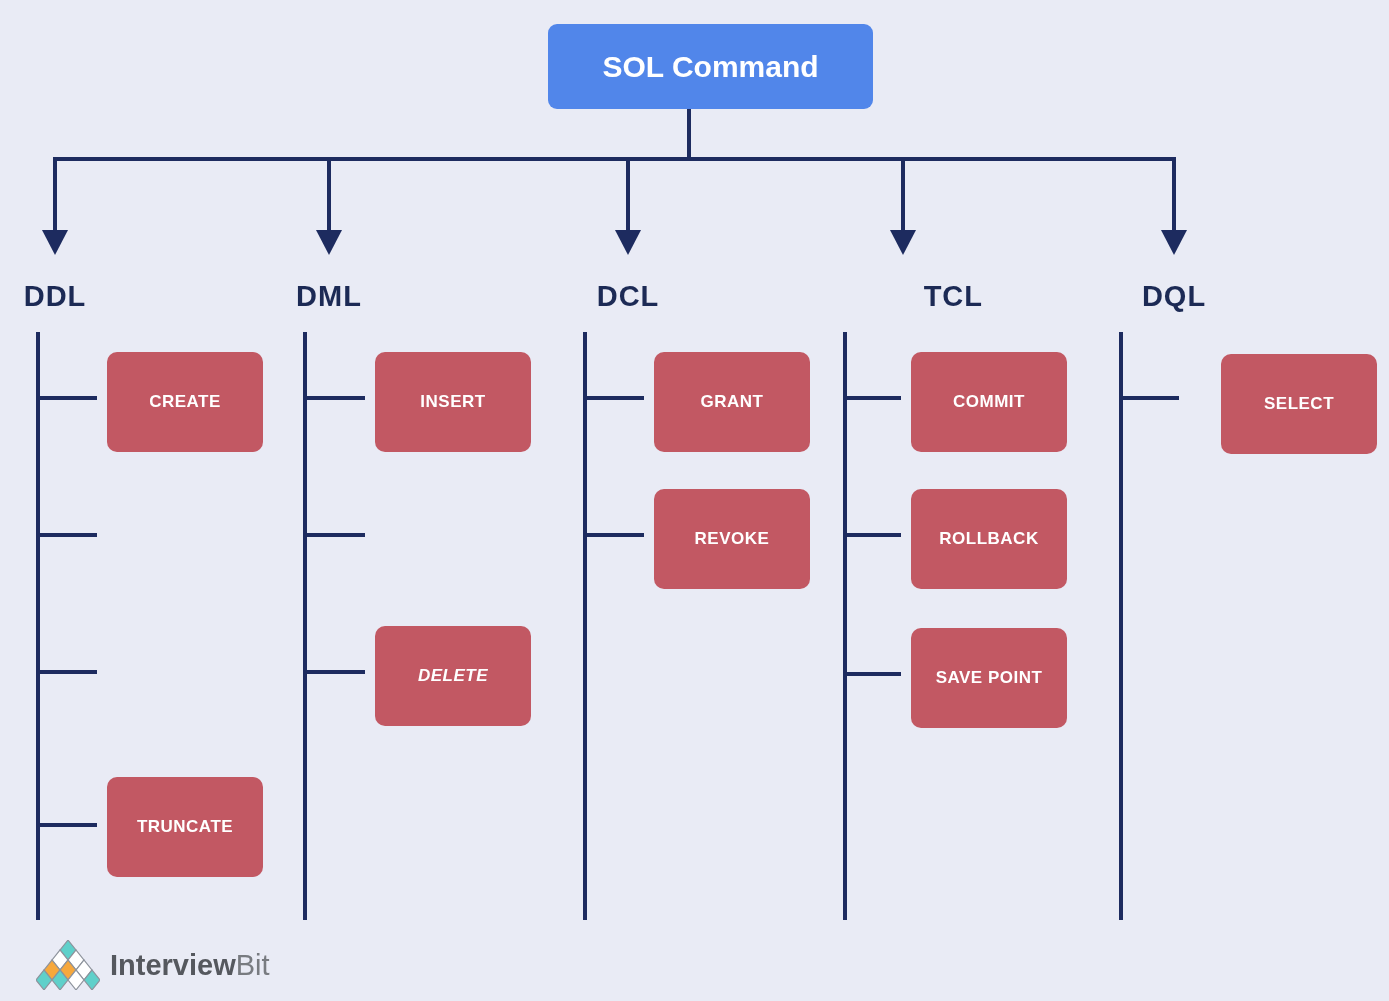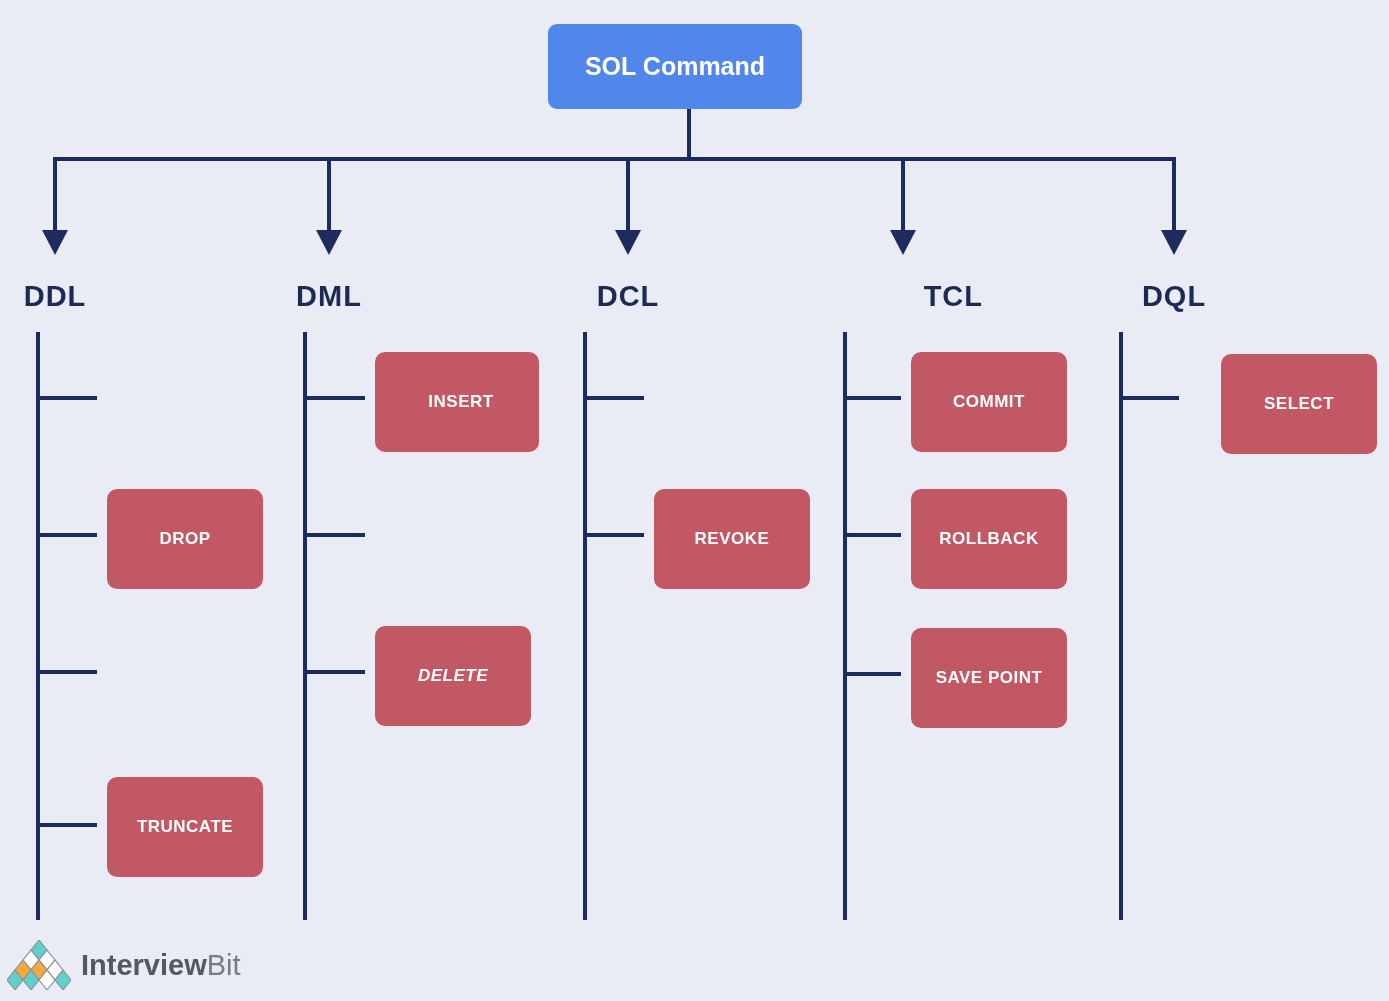--- a/index.html
+++ b/index.html
@@ -9,38 +9,38 @@
     font-family:"Liberation Sans", sans-serif;
   }
   .hline { position:absolute; height:4px; background:var(--connector,#1d2b5f); }
   .vline { position:absolute; width:4px;  background:var(--connector,#1d2b5f); }
   .arrow-down {
     position:absolute; width:0; height:0;
     border-left:13px solid transparent; border-right:13px solid transparent;
     border-top:25px solid var(--connector,#1d2b5f);
   }
   .root-box {
-    position:absolute; left:548px; top:24px; width:254px; height:85px;
+    position:absolute; left:548px; top:24px; width:325px; height:85px;
     background:var(--root-box,#5186ea); border-radius:9px;
     display:flex; align-items:center; justify-content:center;
-    color:var(--box-text,#fff); font-weight:bold; font-size:25px;
+    color:var(--box-text,#fff); font-weight:bold; font-size:30px;
   }
   .cat-label {
     position:absolute; width:160px; top:280px; text-align:center;
     font-size:29px; font-weight:bold; color:var(--category-label,#1c2a55);
     letter-spacing:1px;
   }
   .cmd-box {
     position:absolute; width:156px; height:100px;
     background:var(--command-box,#c25863); border-radius:10px;
     display:flex; align-items:center; justify-content:center;
     color:var(--box-text,#fff); font-weight:bold; font-size:17px;
     letter-spacing:0.5px; text-align:center;
   }
-  .logo { position:absolute; left:7px; top:940px; display:flex; align-items:center; }
+  .logo { position:absolute; left:36px; top:940px; display:flex; align-items:center; }
   .logo svg { display:block; }
   .logo-text { margin-left:10px; font-size:29px; font-weight:bold; color:var(--logo-text-dark,#55585e); }
   .logo-text .light { font-weight:normal; color:var(--logo-text-light,#787b80); }
   .d-teal   { fill:var(--logo-teal,#5fd0ca); stroke:#8d939c; stroke-width:1; }
   .d-orange { fill:var(--logo-orange,#f6a83d); stroke:#8d939c; stroke-width:1; }
   .d-white  { fill:var(--logo-white,#ffffff); stroke:#8d939c; stroke-width:1; }
 </style>
 </head>
 <body>
 
@@ -72,31 +72,32 @@
   <div class="vline" style="left:36px;   top:332px; height:588px;"></div>
   <div class="vline" style="left:303px;  top:332px; height:588px;"></div>
   <div class="vline" style="left:583px;  top:332px; height:588px;"></div>
   <div class="vline" style="left:843px;  top:332px; height:588px;"></div>
   <div class="vline" style="left:1119px; top:332px; height:588px;"></div>
 
   <div class="hline" style="left:38px; top:396px; width:59px;"></div>
   <div class="hline" style="left:38px; top:533px; width:59px;"></div>
   <div class="hline" style="left:38px; top:670px; width:59px;"></div>
   <div class="hline" style="left:38px; top:823px; width:59px;"></div>
-  <div class="cmd-box" style="left:107px; top:489px;">DROP</div>
+  <div class="cmd-box" style="left:107px; top:352px;">CREATE</div>
   <div class="cmd-box" style="left:107px; top:777px;">TRUNCATE</div>
 
   <div class="hline" style="left:305px; top:396px; width:60px;"></div>
   <div class="hline" style="left:305px; top:533px; width:60px;"></div>
   <div class="hline" style="left:305px; top:670px; width:60px;"></div>
-  <div class="cmd-box" style="left:375px; top:352px;padding-left:8px;">INSERT</div>
+  <div class="cmd-box" style="left:375px; top:352px;">INSERT</div>
   <div class="cmd-box" style="left:375px; top:626px;font-style:italic;">DELETE</div>
 
   <div class="hline" style="left:585px; top:396px; width:59px;"></div>
   <div class="hline" style="left:585px; top:533px; width:59px;"></div>
+  <div class="cmd-box" style="left:654px; top:352px;">GRANT</div>
   <div class="cmd-box" style="left:654px; top:489px;">REVOKE</div>
 
   <div class="hline" style="left:845px; top:396px; width:56px;"></div>
   <div class="hline" style="left:845px; top:533px; width:56px;"></div>
   <div class="hline" style="left:845px; top:672px; width:56px;"></div>
   <div class="cmd-box" style="left:911px; top:352px;">COMMIT</div>
   <div class="cmd-box" style="left:911px; top:489px;">ROLLBACK</div>
   <div class="cmd-box" style="left:911px; top:628px;">SAVE POINT</div>
 
   <div class="hline" style="left:1121px; top:396px; width:58px;"></div>

